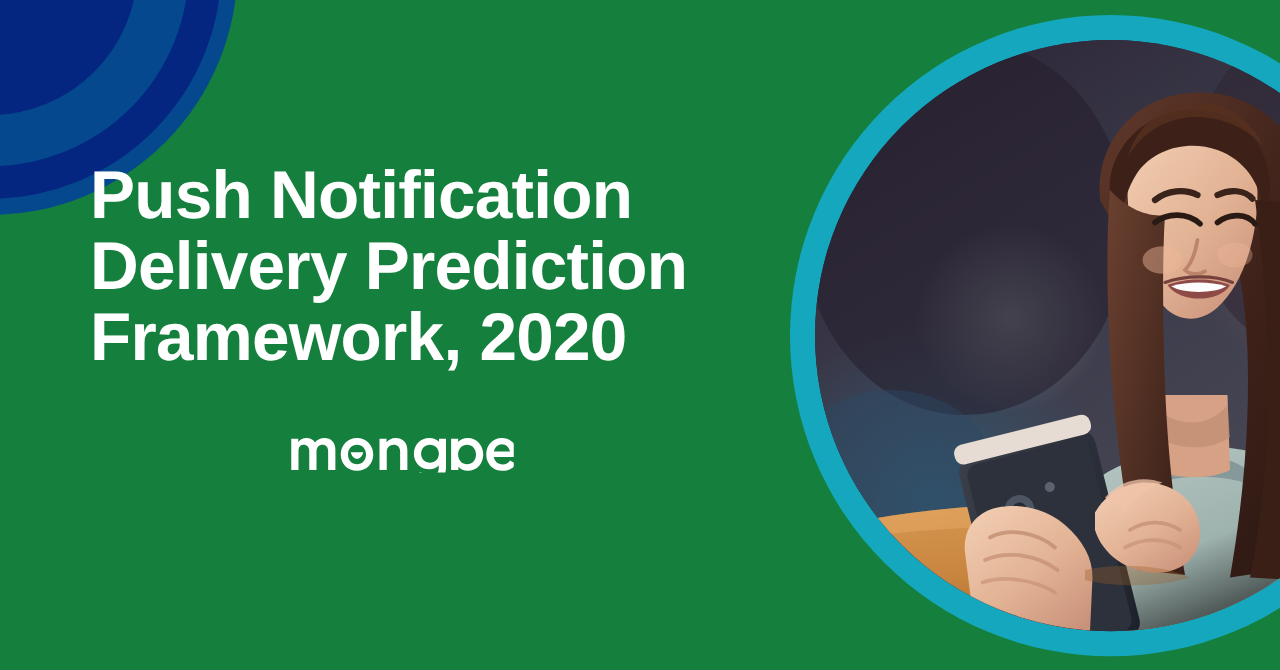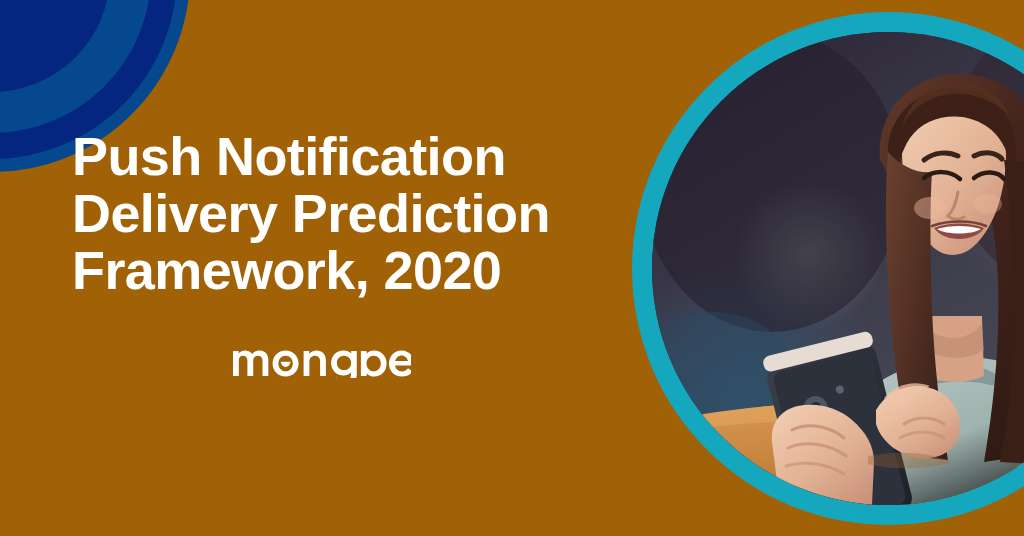--- a/index.html
+++ b/index.html
@@ -10,21 +10,21 @@
   }
   body {
     font-family: "Liberation Sans", sans-serif;
   }
 
   .banner {
     position: relative;
     width: 1024px;
     height: 536px;
     overflow: hidden;
-    background: #a16207;
+    background: #15803d;
   }
 
   
   .deco-arcs {
     position: absolute;
     left: 0;
     top: 0;
     width: 420px;
     height: 400px;
     pointer-events: none;

